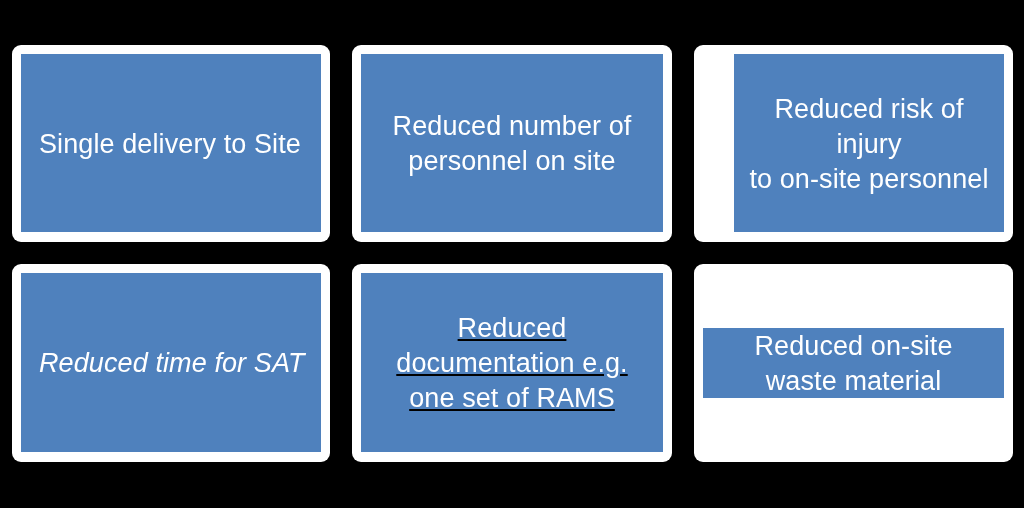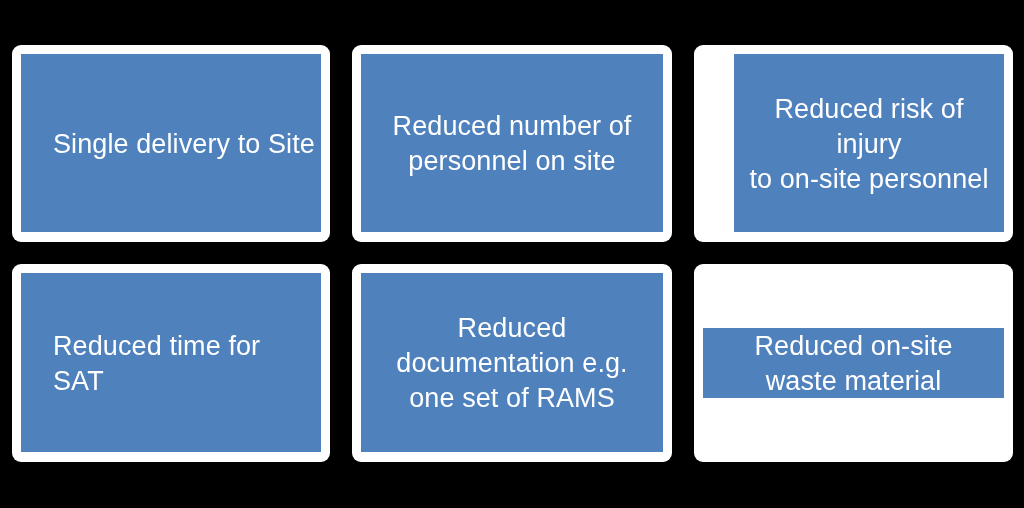--- a/index.html
+++ b/index.html
@@ -58,28 +58,28 @@
     white-space: pre-line;
     transform: translateY(1px);
   }
 
   
   .card--single .card-fill {
     justify-content: flex-start;
   }
   .card--single .card-label {
     text-align: left;
-    padding-left: 32px;
+    padding-left: 18px;
   }
 
   .card--r1c1 { grid-area: 1 / 1; }
   .card--r1c2 { grid-area: 1 / 2; }
   .card--r1c3 { grid-area: 1 / 3; padding-left: 40px; }
-  .card--r2c1 { grid-area: 2 / 1; }
-  .card--r2c2 { grid-area: 2 / 2; }
+  .card--r2c1 { grid-area: 2 / 1; font-style: italic; }
+  .card--r2c2 { grid-area: 2 / 2; text-decoration: underline; }
   .card--r2c3 { grid-area: 2 / 3; align-items: center; }
 </style>
 </head>
 <body>
 
 <div id="card-grid">
 
   <div class="card card--r1c1 card--single">
     <div class="card-fill">
       <p class="card-label">Single delivery to Site</p>

